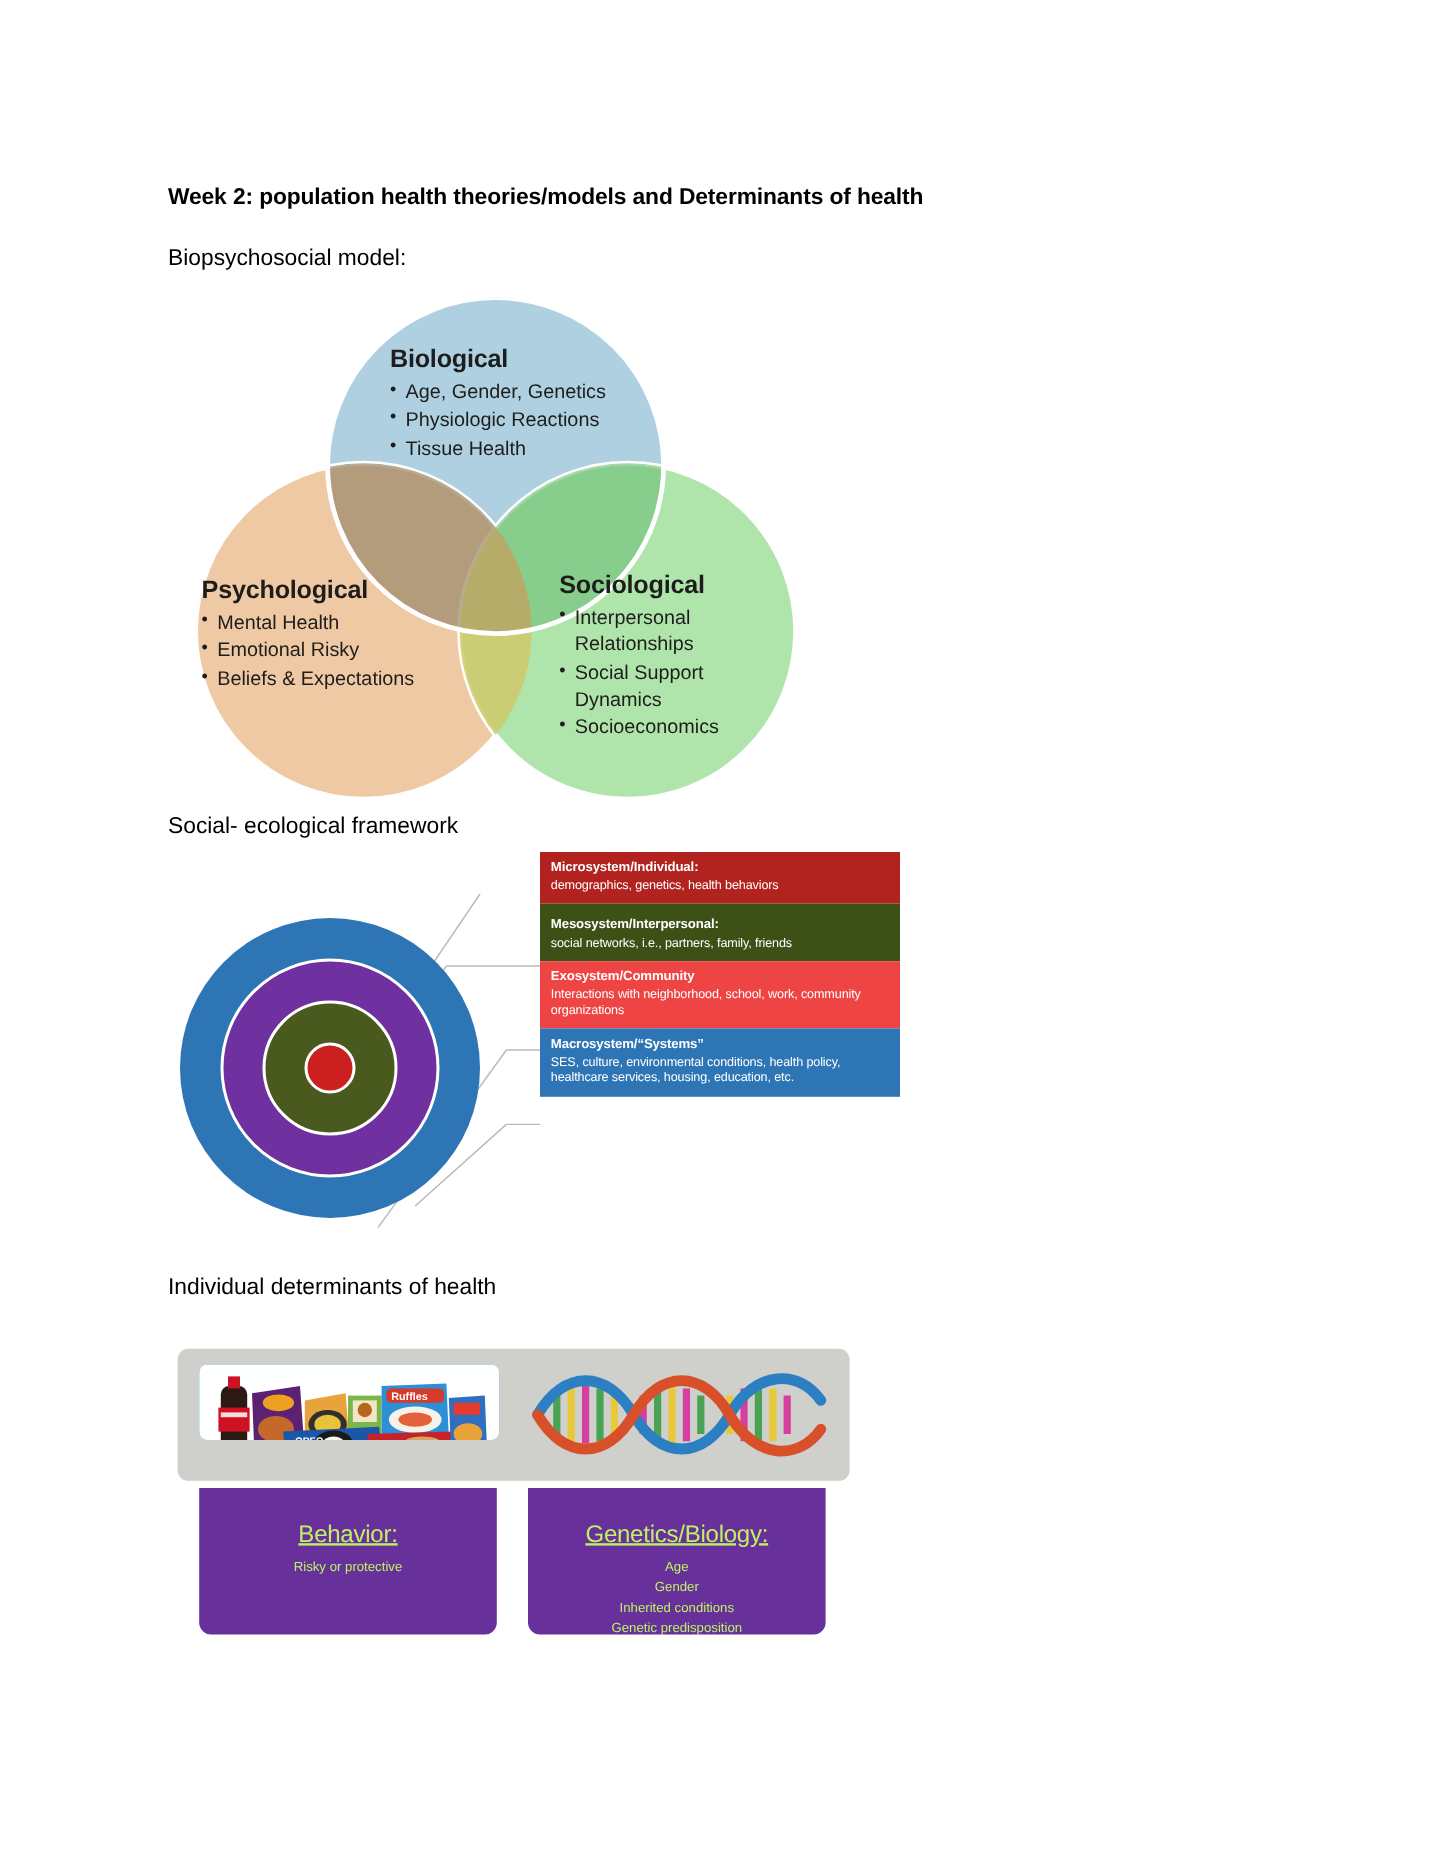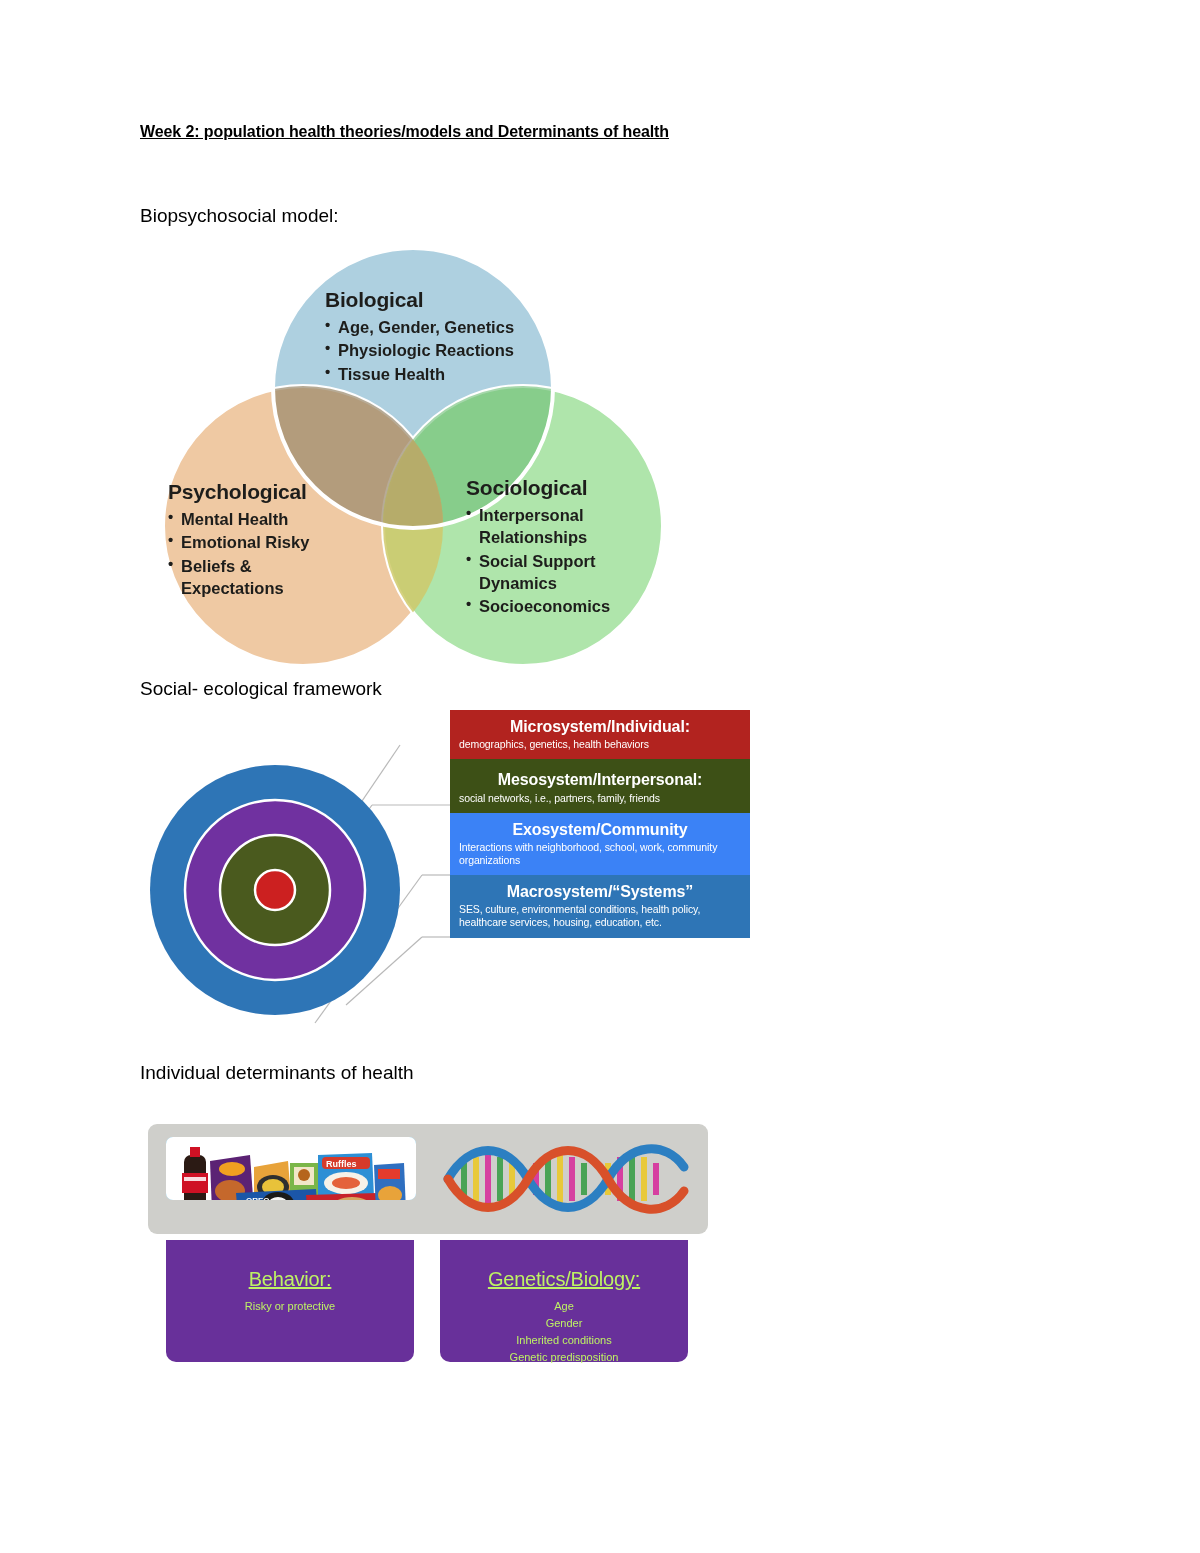--- a/index.html
+++ b/index.html
@@ -13,26 +13,25 @@
     position: relative;
     font-family: "Liberation Sans", sans-serif;
     color: #000;
     overflow: hidden;
   }
 
   
   .page-title {
     position: absolute;
     left: 140px;
-    top: 123px;
-    font-size: 16px;
+    top: 154px;
+    font-size: 19px;
     font-weight: bold;
     letter-spacing: -0.1px;
     white-space: nowrap;
-    text-decoration: underline;
   }
   .section-label {
     position: absolute;
     left: 140px;
     font-size: 19px;
     font-weight: normal;
     white-space: nowrap;
   }
   #label-bps { top: 205px; }
   #label-sef { top: 678px; }
@@ -60,21 +59,20 @@
     list-style: none;
     margin: 4px 0 0 0;
     padding: 0;
     font-size: 16.5px;
     line-height: 1.35;
   }
   .venn-list li {
     position: relative;
     padding-left: 13px;
     margin-bottom: 1px;
-    font-weight: bold;
   }
   .venn-list li::before {
     content: "\2022";
     position: absolute;
     left: 0;
     top: -1px;
     font-size: 15px;
   }
   #venn-bio  { left: 158px; top: 40px;  width: 230px; margin-left: 19px; }
   #venn-psy  { left: 20px;  top: 232px; width: 190px; }
@@ -97,25 +95,24 @@
     position: absolute;
     left: 300px;
     top: 5px;
     width: 300px;
   }
   .legend-box {
     padding: 7px 9px 8px 9px;
     color: #ffffff;
   }
   .legend-title {
-    font-size: 16px;
+    font-size: 11px;
     font-weight: bold;
     line-height: 1.2;
     letter-spacing: -0.1px;
-    text-align: center;
   }
   .legend-desc {
     font-size: 10.5px;
     line-height: 1.25;
     margin-top: 2px;
     letter-spacing: -0.1px;
   }
   .sef-lines {
     position: absolute;
     left: 0;
@@ -283,21 +280,21 @@
     <div class="legend-box" style="background:#B2231F">
       <div class="legend-title">Microsystem/Individual:</div>
       <div class="legend-desc">demographics, genetics, health behaviors</div>
     </div>
 
     <div class="legend-box" style="background:#3D5016;padding-top:11px;padding-bottom:8px;">
       <div class="legend-title">Mesosystem/Interpersonal:</div>
       <div class="legend-desc">social networks, i.e., partners, family, friends</div>
     </div>
 
-    <div class="legend-box" style="background:#3b82f6">
+    <div class="legend-box" style="background:#ef4444">
       <div class="legend-title">Exosystem/Community</div>
       <div class="legend-desc">Interactions with neighborhood, school, work, community organizations</div>
     </div>
 
     <div class="legend-box" style="background:#2E75B6">
       <div class="legend-title">Macrosystem/“Systems”</div>
       <div class="legend-desc">SES, culture, environmental conditions, health policy, healthcare services, housing, education, etc.</div>
     </div>
 
   </div>

